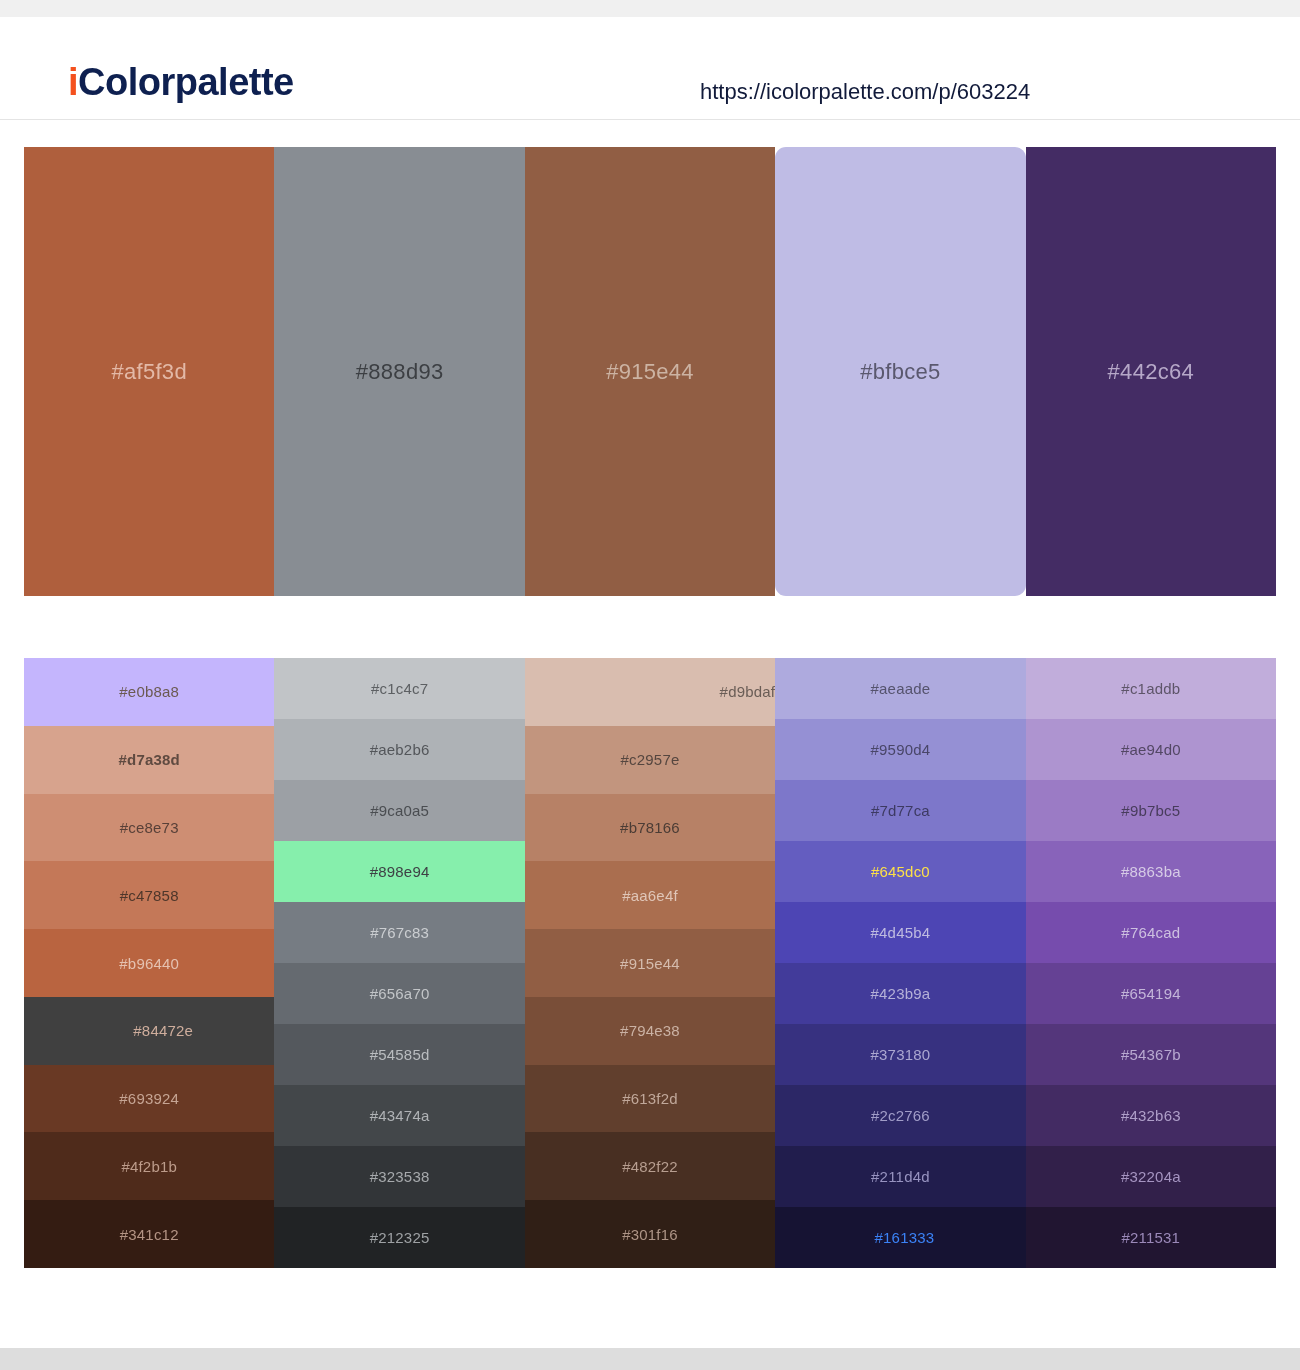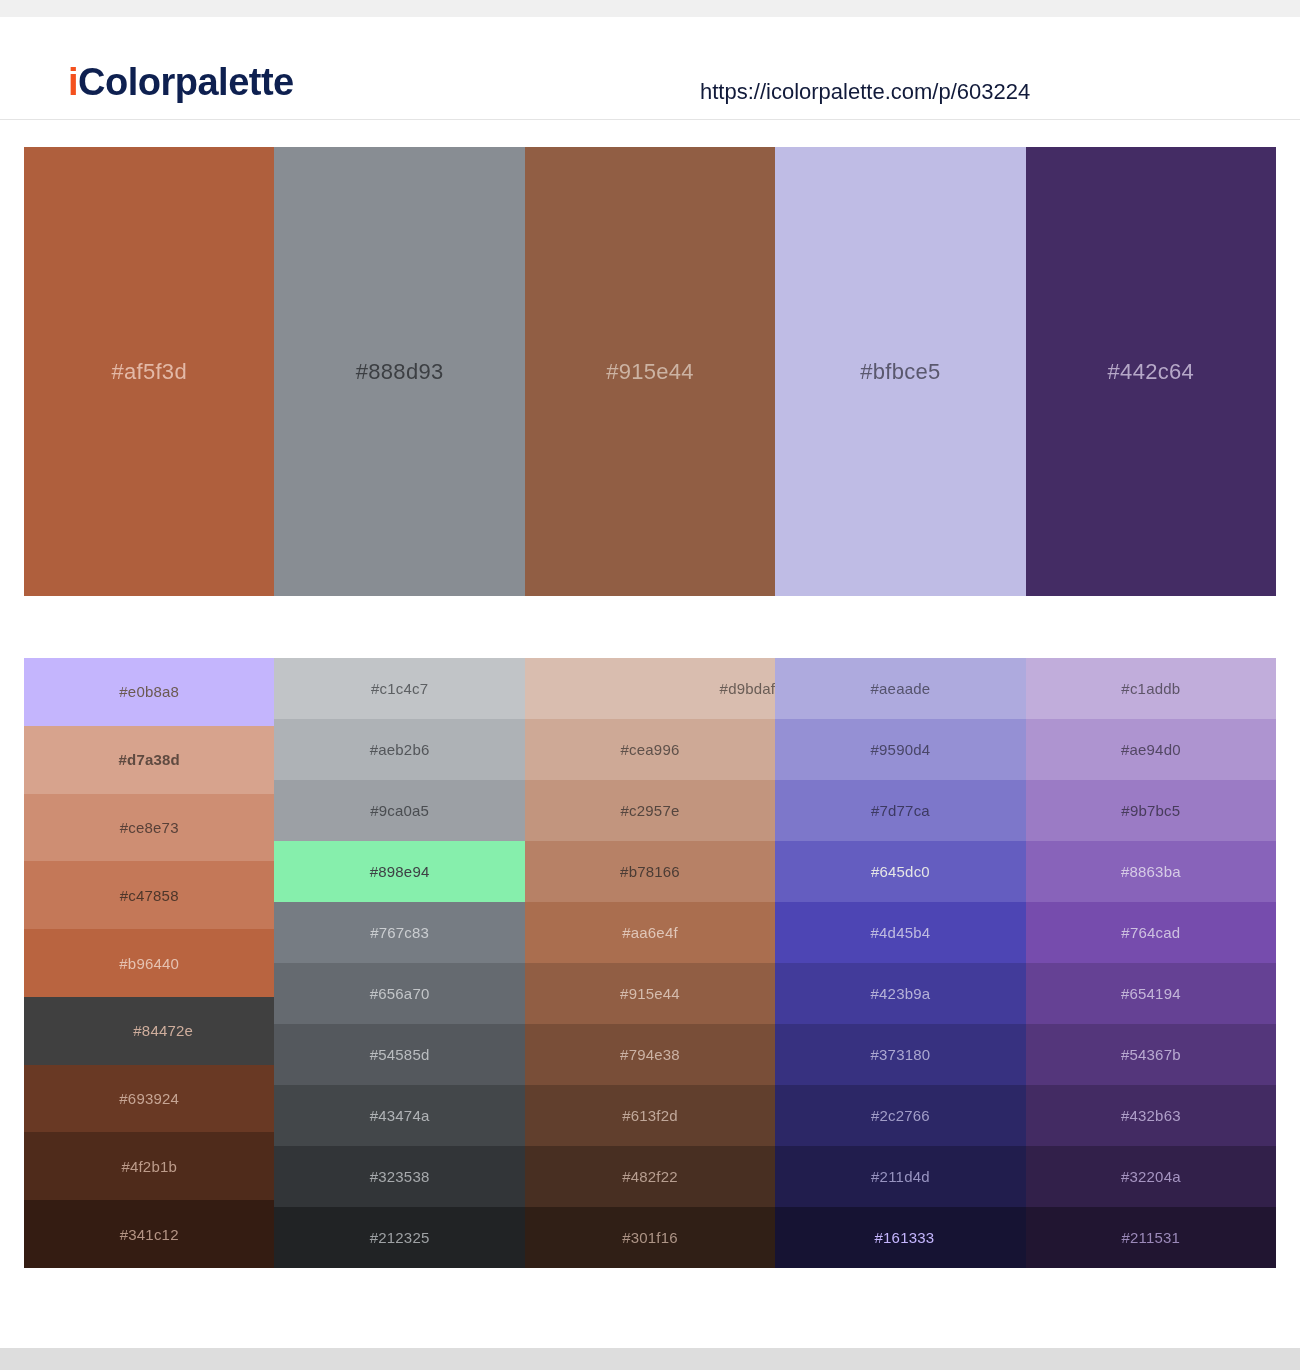--- a/index.html
+++ b/index.html
@@ -120,21 +120,21 @@
 <div class="palette-strip">
     <div class="palette-cell" style="background: rgb(175, 95, 61);">
       <span class="palette-label" style="color: rgb(227, 185, 167);">#af5f3d</span>
     </div>
     <div class="palette-cell" style="background: rgb(136, 141, 147);">
       <span class="palette-label" style="color: rgb(60, 63, 67);">#888d93</span>
     </div>
     <div class="palette-cell" style="background: rgb(145, 94, 68);">
       <span class="palette-label" style="color: rgb(204, 179, 163);">#915e44</span>
     </div>
-    <div class="palette-cell" style="background: rgb(191, 188, 229);">
+    <div class="palette-cell" style="background: rgb(191, 188, 229); border-radius: 11px;">
       <span class="palette-label" style="color: rgb(90, 88, 110);">#bfbce5</span>
     </div>
     <div class="palette-cell" style="background: rgb(68, 44, 100);">
       <span class="palette-label" style="color: rgb(182, 168, 200);">#442c64</span>
     </div>
   </div>
 
 <div class="shades-grid">
     <div class="shade-col">
       <div class="shade-cell" style="background: #c4b5fd;">
@@ -194,23 +194,20 @@
         <span class="shade-label" style="color: rgb(167, 170, 173);">#323538</span>
       </div>
       <div class="shade-cell" style="background: rgb(33, 35, 37);">
         <span class="shade-label" style="color: rgb(158, 161, 164);">#212325</span>
       </div>
     </div>
     <div class="shade-col">
       <div class="shade-cell" style="background: rgb(217, 189, 175); justify-content: flex-end;">
         <span class="shade-label" style="color: rgb(106, 93, 86);">#d9bdaf</span>
       </div>
-      <div class="shade-cell" style="background: rgb(206, 169, 150);">
-        <span class="shade-label" style="color: rgb(95, 81, 74);">#cea996</span>
-      </div>
       <div class="shade-cell" style="background: rgb(194, 149, 126);">
         <span class="shade-label" style="color: rgb(85, 70, 63);">#c2957e</span>
       </div>
       <div class="shade-cell" style="background: rgb(183, 129, 102);">
         <span class="shade-label" style="color: rgb(75, 60, 53);">#b78166</span>
       </div>
       <div class="shade-cell" style="background: rgb(170, 110, 79);">
         <span class="shade-label" style="color: rgb(224, 198, 184);">#aa6e4f</span>
       </div>
       <div class="shade-cell" style="background: rgb(145, 94, 68);">
@@ -233,39 +230,39 @@
       <div class="shade-cell" style="background: rgb(174, 170, 222);">
         <span class="shade-label" style="color: rgb(85, 83, 109);">#aeaade</span>
       </div>
       <div class="shade-cell" style="background: rgb(149, 144, 212);">
         <span class="shade-label" style="color: rgb(73, 70, 104);">#9590d4</span>
       </div>
       <div class="shade-cell" style="background: rgb(125, 119, 202);">
         <span class="shade-label" style="color: rgb(61, 58, 98);">#7d77ca</span>
       </div>
       <div class="shade-cell" style="background: rgb(100, 93, 192);">
-        <span class="shade-label" style="color: #e5e5e5;">#645dc0</span>
+        <span class="shade-label" style="color: #fde047;">#645dc0</span>
       </div>
       <div class="shade-cell" style="background: rgb(77, 69, 180);">
         <span class="shade-label" style="color: rgb(191, 187, 224);">#4d45b4</span>
       </div>
       <div class="shade-cell" style="background: rgb(66, 59, 154);">
         <span class="shade-label" style="color: rgb(181, 177, 216);">#423b9a</span>
       </div>
       <div class="shade-cell" style="background: rgb(55, 49, 128);">
         <span class="shade-label" style="color: rgb(171, 167, 208);">#373180</span>
       </div>
       <div class="shade-cell" style="background: rgb(44, 39, 102);">
         <span class="shade-label" style="color: rgb(161, 157, 200);">#2c2766</span>
       </div>
       <div class="shade-cell" style="background: rgb(33, 29, 77);">
         <span class="shade-label" style="color: rgb(151, 147, 192);">#211d4d</span>
       </div>
       <div class="shade-cell" style="background: rgb(22, 19, 51);">
-        <span class="shade-label" style="color: #c4b5fd; margin-left: 8px;">#161333</span>
+        <span class="shade-label" style="color: #3b82f6; margin-left: 8px;">#161333</span>
       </div>
     </div>
     <div class="shade-col">
       <div class="shade-cell" style="background: rgb(193, 173, 219);">
         <span class="shade-label" style="color: rgb(94, 85, 105);">#c1addb</span>
       </div>
       <div class="shade-cell" style="background: rgb(174, 148, 208);">
         <span class="shade-label" style="color: rgb(83, 71, 100);">#ae94d0</span>
       </div>
       <div class="shade-cell" style="background: rgb(155, 123, 197);">

